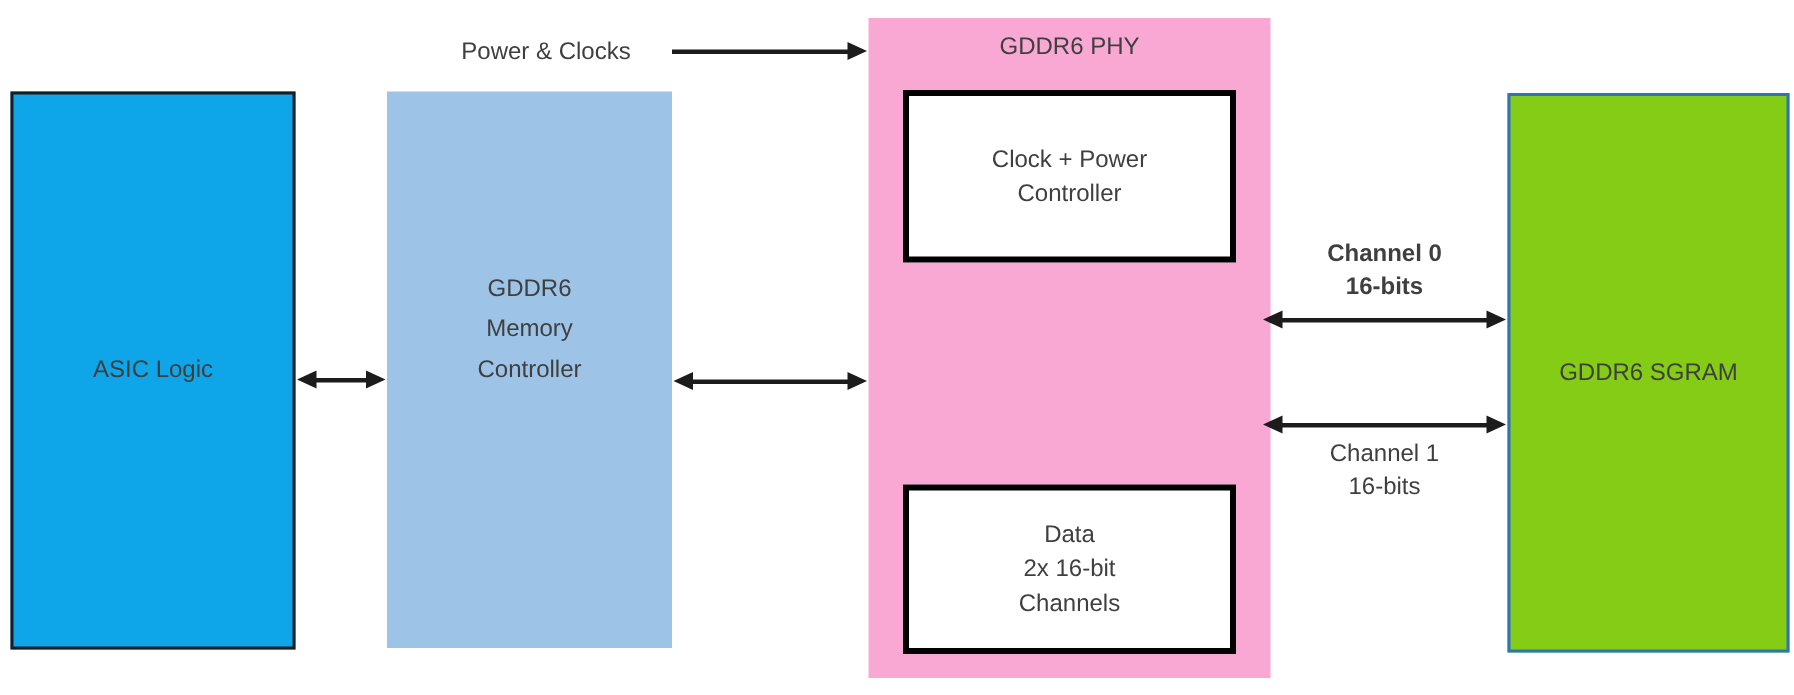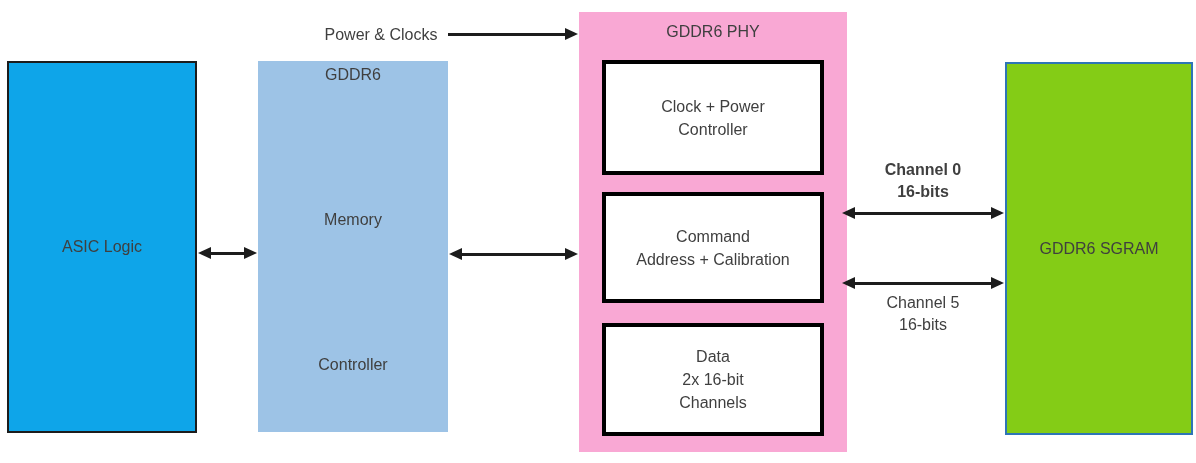--- a/index.html
+++ b/index.html
@@ -29,21 +29,20 @@
   .asic {
     left: 7px; top: 61px; width: 190px; height: 372px;
     border: 2px solid #1c1c1c;
     background: #0ea5e9;
   }
   .mc {
     left: 258px; top: 61px; width: 190px; height: 371px;
     background: #9dc3e6;
     padding-bottom: 54px;
     line-height: 27px;
-    justify-content: space-between;
   }
   .phy {
     position: absolute;
     box-sizing: border-box;
     left: 579px; top: 12px; width: 268px; height: 440px;
     background: #f9a8d4;
   }
   .phy-title {
     position: absolute;
     left: 0; top: 0; width: 100%; height: 40px;
@@ -68,21 +67,21 @@
   .sgram {
     left: 1005px; top: 62px; width: 188px; height: 373px;
     border: 2px solid #2e75b6;
     background: #84cc16;
   }
   .lbl {
     position: absolute;
     text-align: center;
     line-height: 22px;
   }
-  .lbl-power { left: 301px; top: 24px;  width: 160px; }
+  .lbl-power { left: 284px; top: 24px;  width: 160px; }
   .lbl-dfi   { left: 443px; top: 211px; width: 140px; }
   .lbl-ch0   { left: 853px; top: 159px; width: 140px; font-weight: bold; }
   .lbl-ch1   { left: 853px; top: 292px; width: 140px; }
   .arrow { position: absolute; height: 13px; }
   .arrow .shaft {
     position: absolute;
     top: 5px; height: 3px;
     left: 9px; right: 9px;
     background: #1c1c1c;
   }
@@ -118,24 +117,20 @@
   </div>
 
   <div class="phy">
     <div class="phy-title">GDDR6 PHY</div>
 
     <div class="sub sub1">
       <span>Clock + Power</span>
       <span>Controller</span>
     </div>
 
-    <div class="sub sub2">
-      <span>Command</span>
-      <span>Address + Calibration</span>
-    </div>
 
     <div class="sub sub3">
       <span>Data</span>
       <span>2x 16-bit</span>
       <span>Channels</span>
     </div>
   </div>
 
   <div class="box sgram">
     <span>GDDR6 SGRAM</span>
@@ -168,17 +163,17 @@
     <div class="head left"></div>
     <div class="head right"></div>
   </div>
 
   <div class="arrow arr-ch1">
     <div class="shaft"></div>
     <div class="head left"></div>
     <div class="head right"></div>
   </div>
   <div class="lbl lbl-ch1">
-    <div>Channel 5</div>
+    <div>Channel 1</div>
     <div>16-bits</div>
   </div>
 
 </div>
 
 </body></html>

